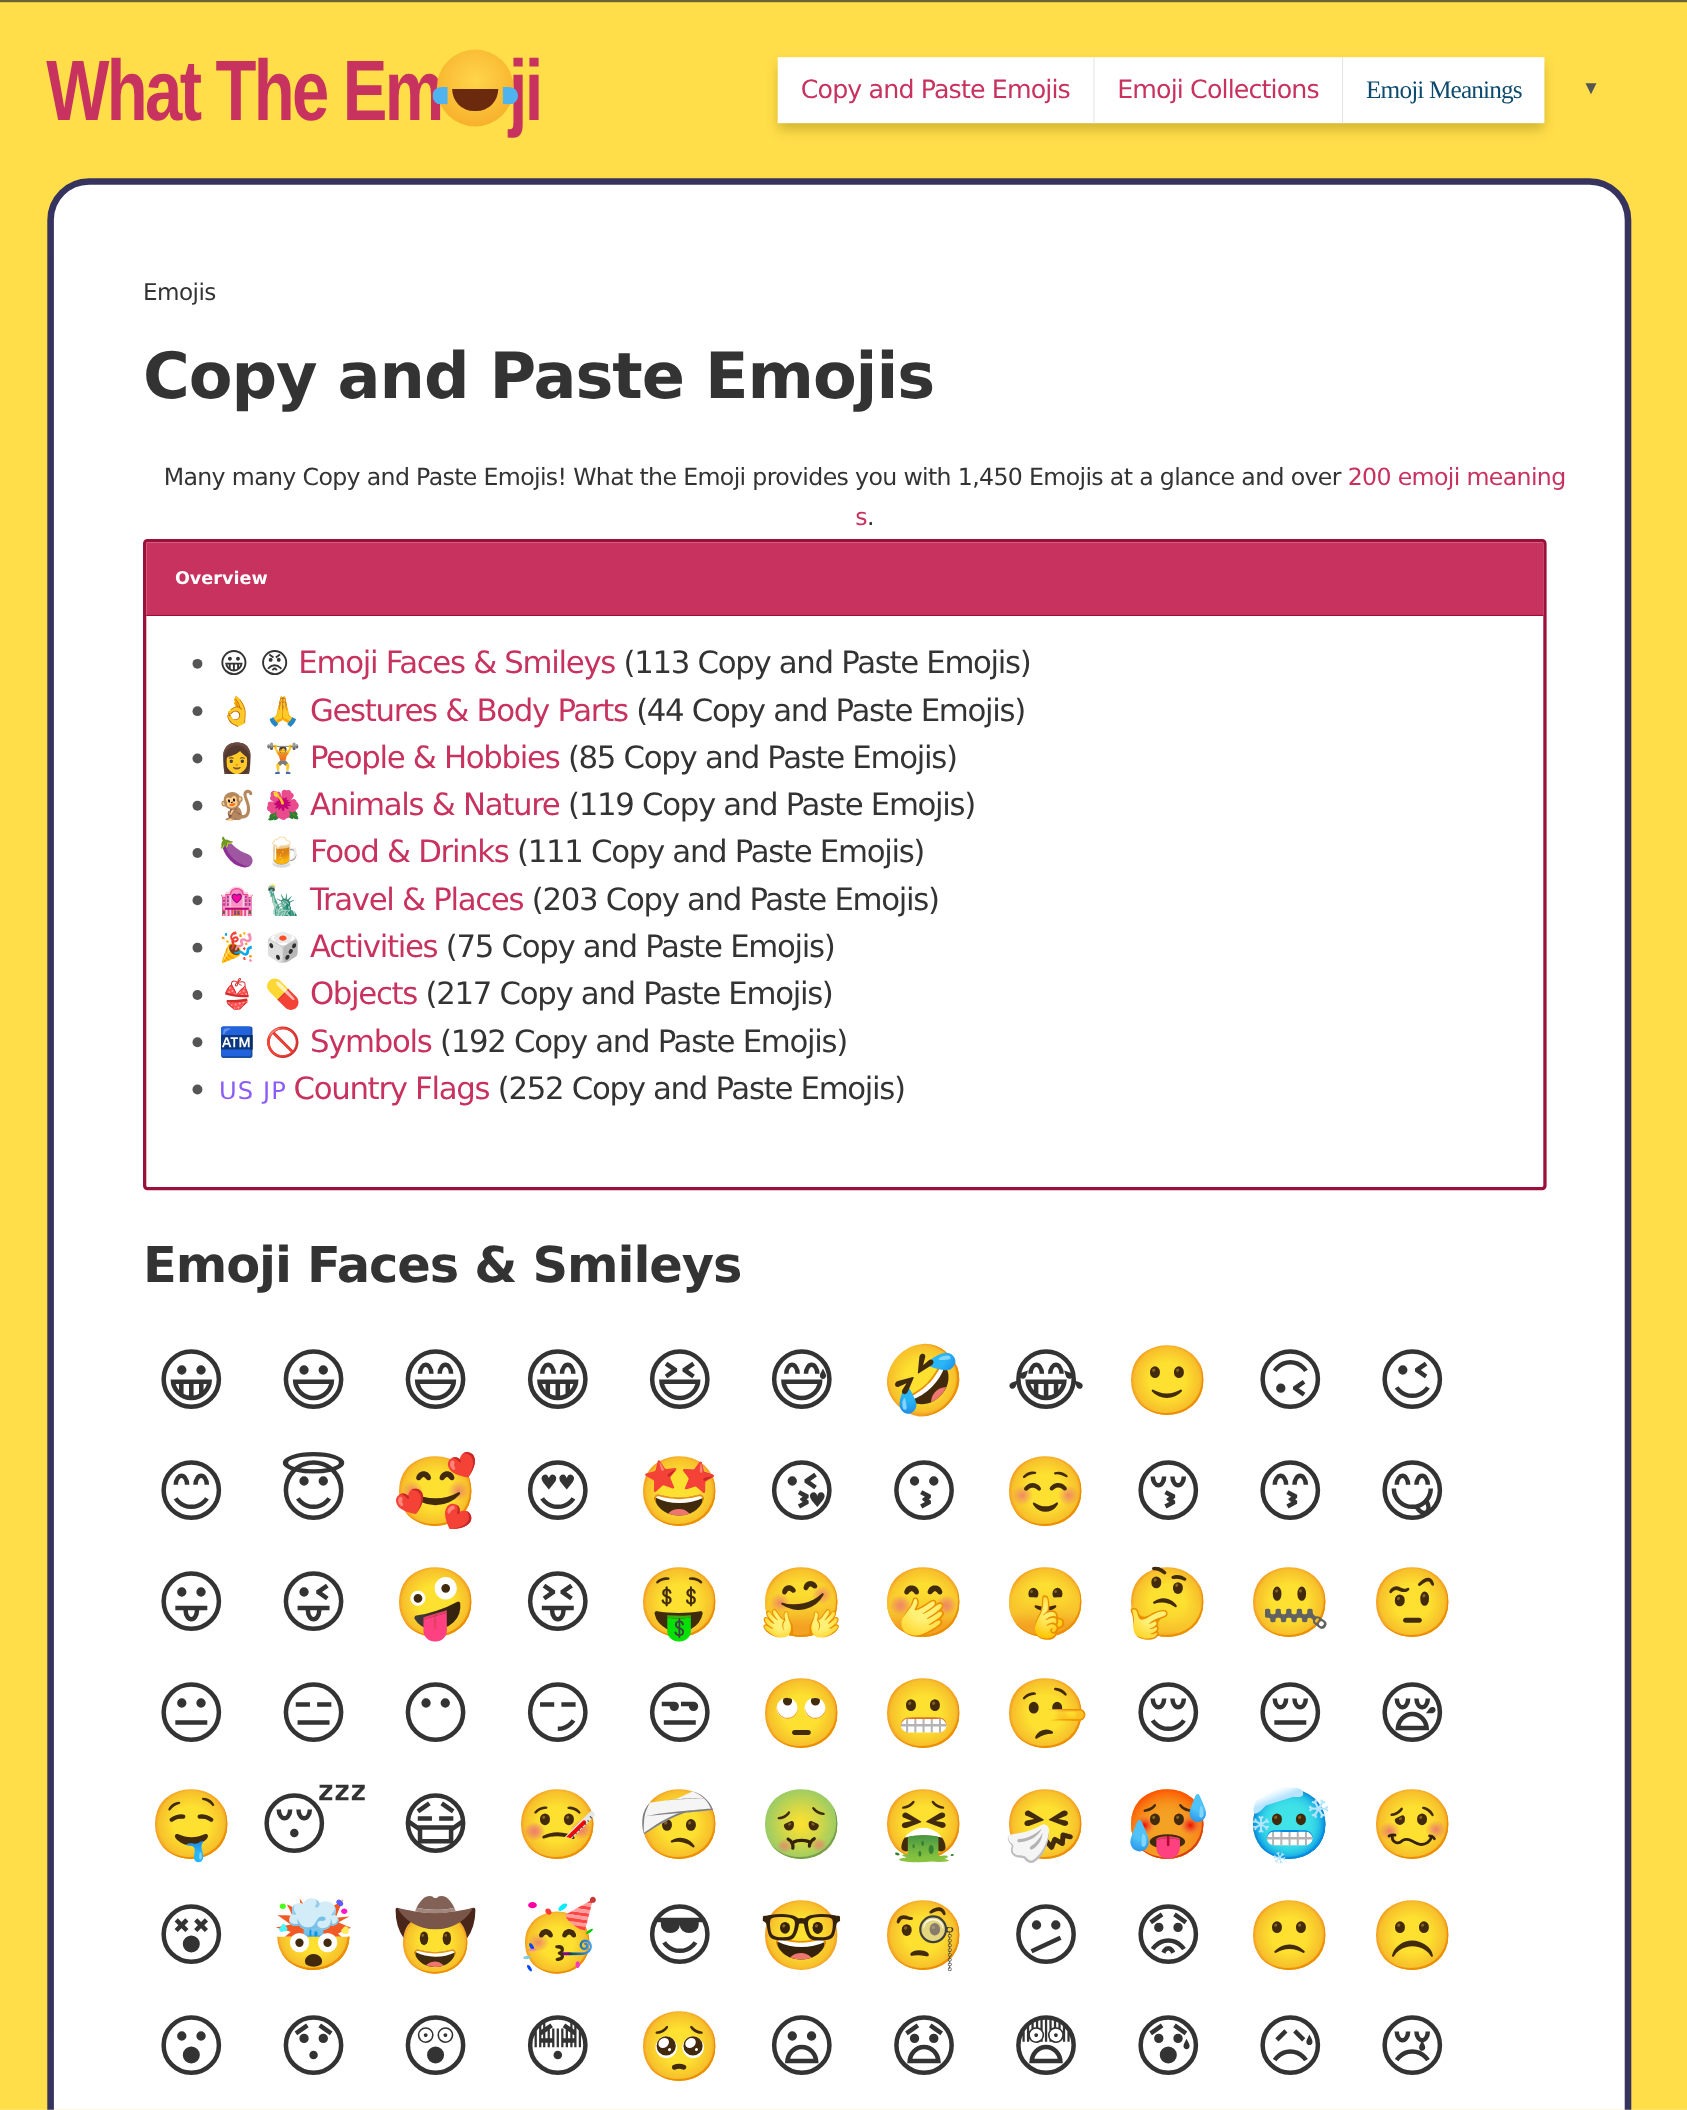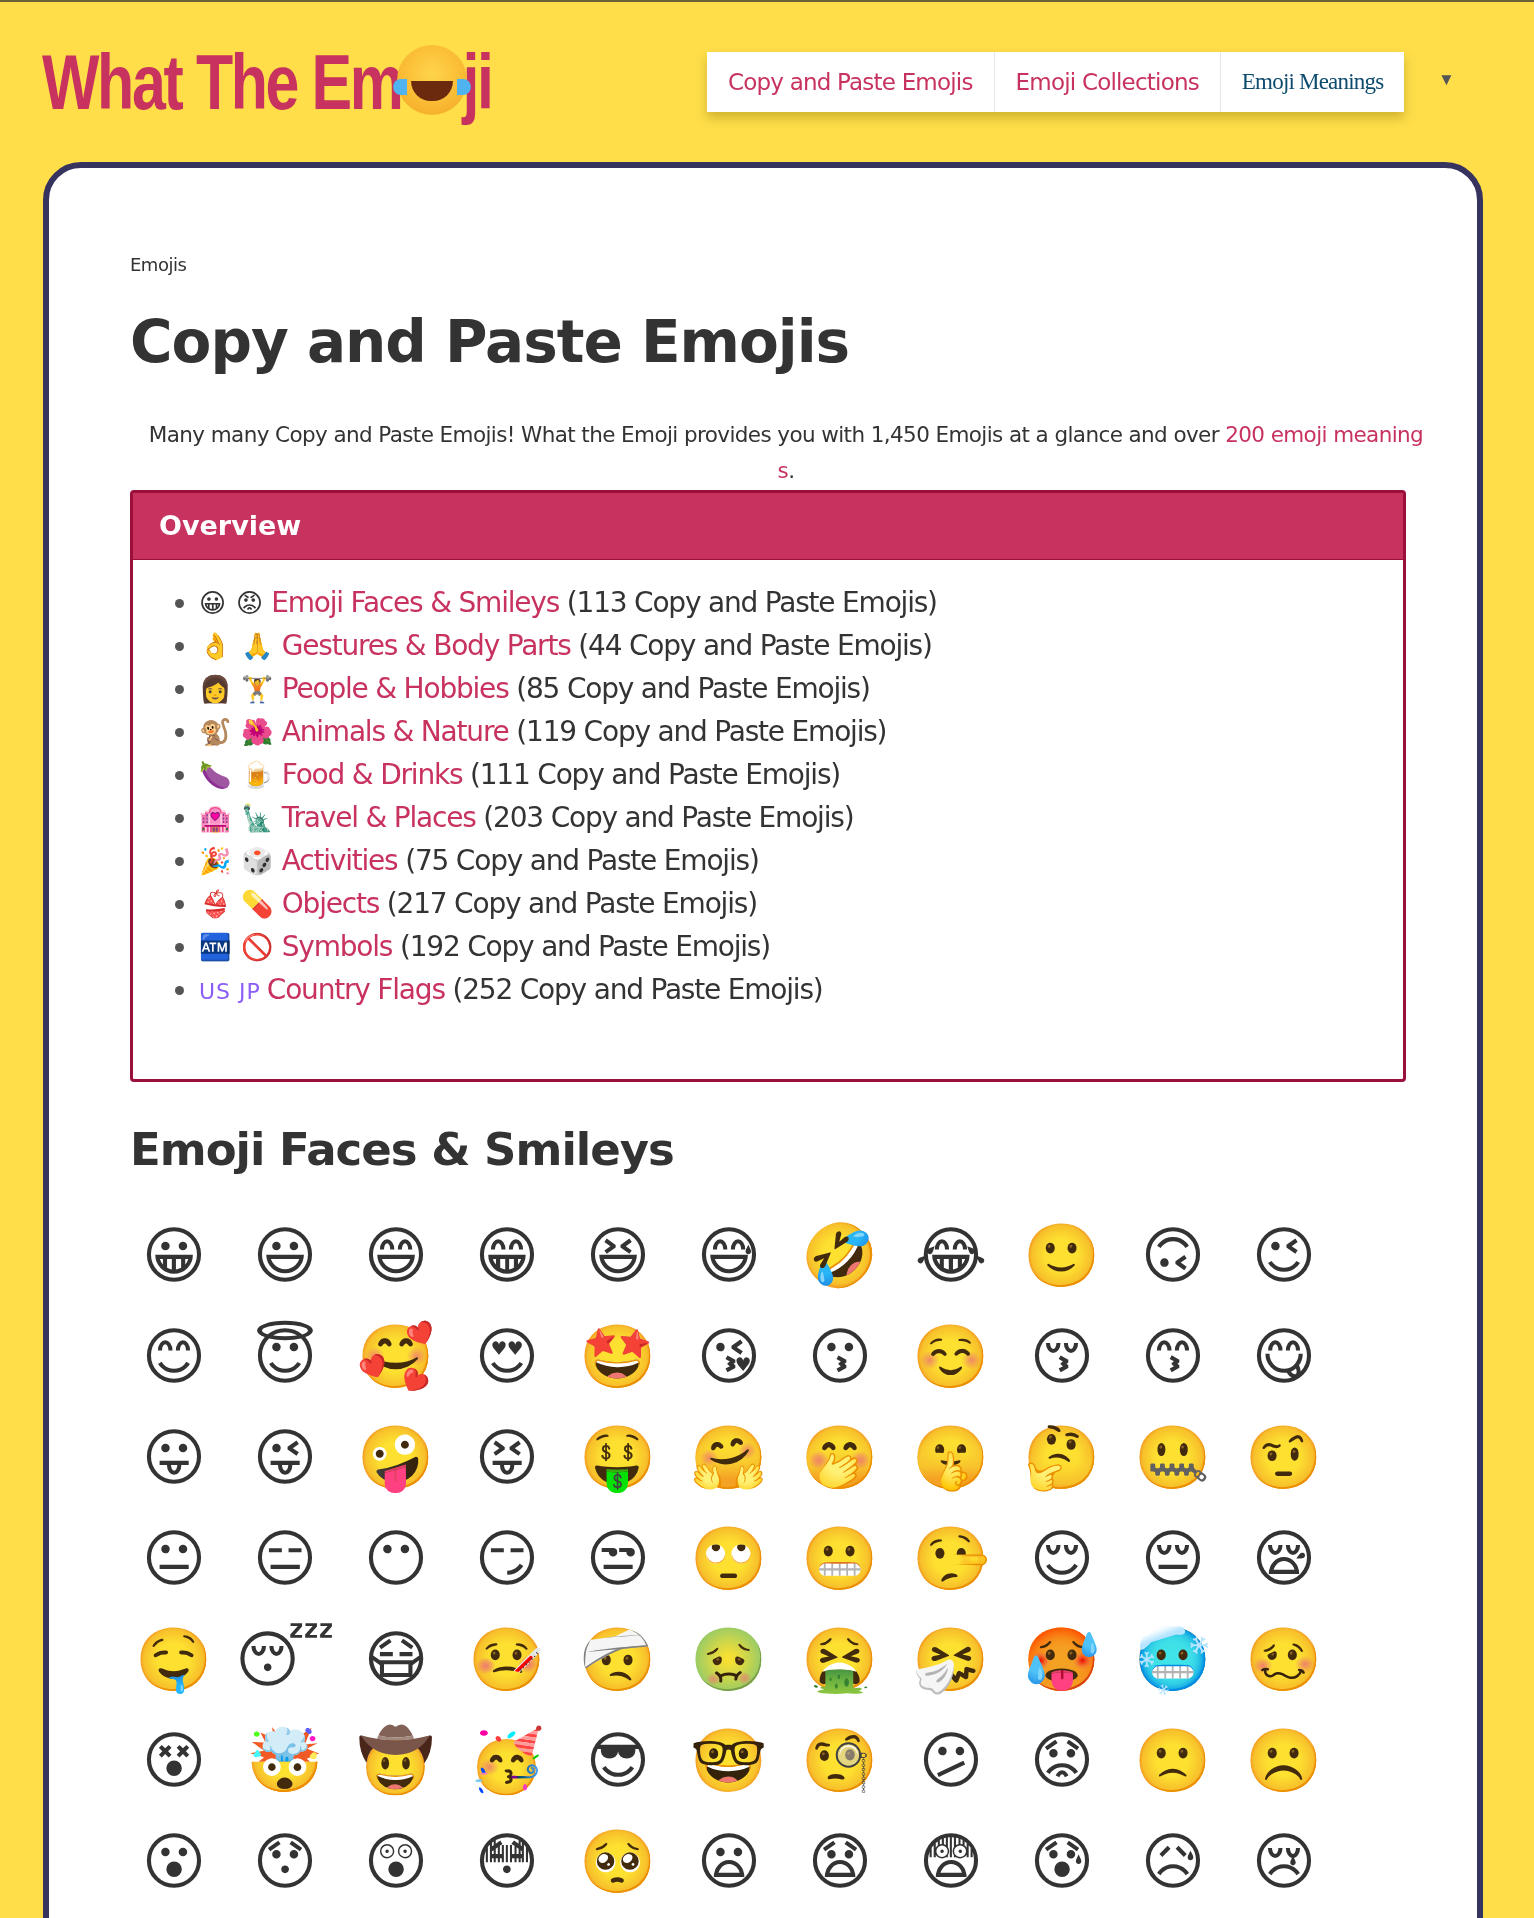--- a/index.html
+++ b/index.html
@@ -49,42 +49,42 @@
   .nav-caret {
     position: absolute; left: 1438px; top: 68px; color: #555; font-size: 17px;
   }
   .card {
     position: absolute; left: 43px; top: 160px; width: 1440px; height: 1800px;
     box-sizing: border-box; background: #fff;
     border: 6px solid #37335f; border-radius: 38px;
   }
   .content { position: absolute; left: 81px; top: 0; right: 80px; }
   .breadcrumb {
-    position: absolute; top: 86px; left: 0; font-size: 18px;
+    position: absolute; top: 86px; left: 0; font-size: 21px;
     font-family: "DejaVu Sans", sans-serif; color: #333; letter-spacing: -0.5px;
   }
   .page-title {
     position: absolute; top: 140px; left: 0; margin: 0;
     font-size: 58px; font-weight: bold; color: #333; letter-spacing: -1px;
     font-family: "DejaVu Sans", sans-serif; font-weight: 600;
   }
   .intro {
     position: absolute; top: 233px; left: 0; width: 1280px;
     font-size: 21.5px; line-height: 36px; color: #333;
     font-family: "DejaVu Sans", sans-serif; letter-spacing: -0.6px;
     word-break: break-all;
   }
   .intro a { color: #c8325f; text-decoration: none; }
   .overview {
     position: absolute; top: 322px; left: 0; width: 1276px; height: 592px;
     box-sizing: border-box; border: 3px solid #9b0f3b; border-radius: 4px;
   }
   .overview-header {
     height: 66px; background: #c8325f; color: #fff;
-    font-weight: bold; font-size: 27px; line-height: 66px; padding-left: 26px;
+    font-weight: bold; font-size: 16px; line-height: 66px; padding-left: 26px;
     font-family: "DejaVu Sans", sans-serif; border-bottom: 1px solid #9b0f3b;
   }
   .overview ul { margin: 0; padding: 21px 12px 0 54px; list-style: none; }
   .overview li {
     position: relative; font-size: 28px; line-height: 43px; height: 43px;
     font-family: "DejaVu Sans", sans-serif; letter-spacing: -1.2px; color: #333;
     white-space: nowrap;
   }
   .overview li::before {
     content: ""; position: absolute; left: -12px; top: 18px;

